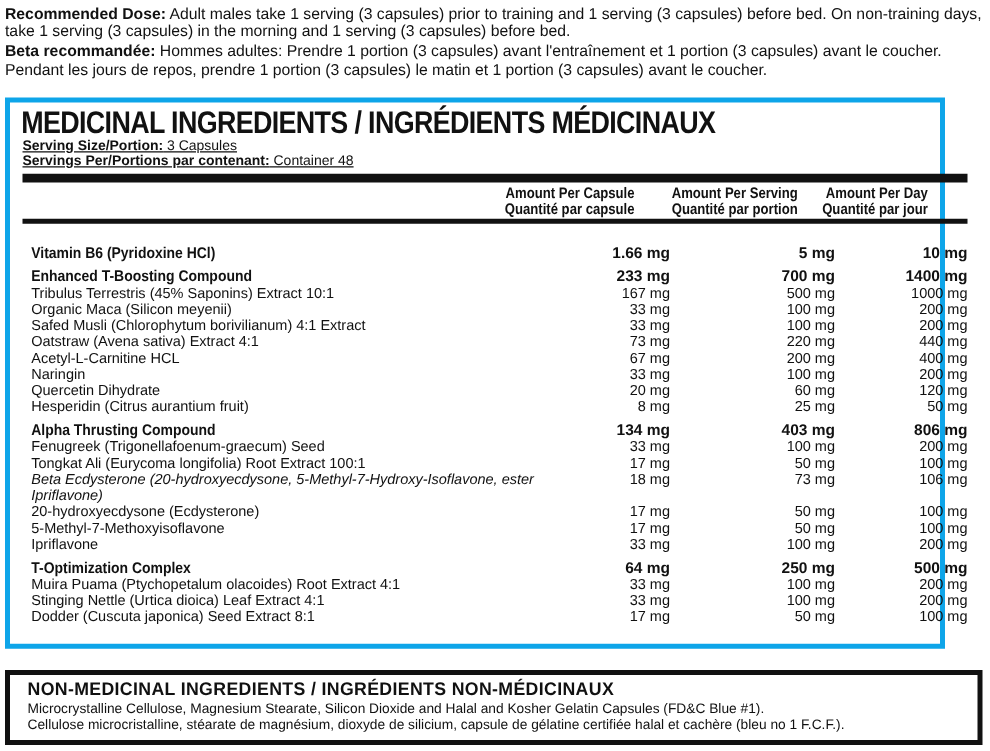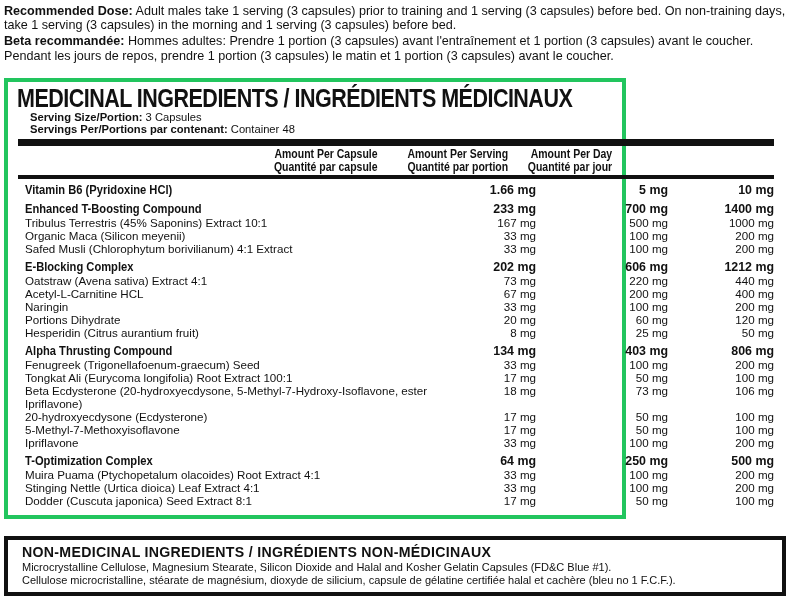--- a/index.html
+++ b/index.html
@@ -3,49 +3,49 @@
 <meta charset="utf-8">
 <style>
   * { box-sizing: border-box; margin: 0; padding: 0; }
   html, body { width: 792px; height: 601px; background: #ffffff; overflow: hidden; }
   body { font-family: "Liberation Sans", sans-serif; color: #111; position: relative; }
 
   .dose { position: absolute; left: 4px; top: 4px; width: 784px; font-size: 12.6px; line-height: 14.2px; letter-spacing: 0; }
   .dose p { margin-bottom: 2px; }
   .dose b { font-weight: bold; }
 
-  .med-box { position: absolute; left: 4px; top: 78px; width: 622px; height: 441px;
-             border: 4px solid #22c55e; }
+  .med-box { position: absolute; left: 4px; top: 78px; width: 752px; height: 441px;
+             border: 4px solid #0ea5e9; }
   .med-title { position: absolute; left: 9px; top: 2px; font-family: "Liberation Sans", sans-serif;
                font-weight: bold; font-size: 25px; letter-spacing: -0.6px; transform: scaleX(0.86);
                transform-origin: left top; white-space: nowrap; }
-  .serving { position: absolute; left: 22px; top: 30px; font-size: 11.2px; line-height: 11.5px; }
+  .serving { position: absolute; left: 10px; top: 30px; font-size: 11.2px; line-height: 11.5px; text-decoration: underline; }
   .serving b { font-weight: bold; }
   .bar { position: absolute; left: 10px; width: 756px; background: #111; }
   .bar.thick { top: 57px; height: 7px; }
   .bar.thin { top: 93px; height: 4px; }
 
   .col-head { position: absolute; top: 66px; font-weight: bold; font-size: 12.2px; line-height: 12.5px;
               text-align: right; transform: scaleX(0.86); transform-origin: right top; white-space: nowrap; }
   .col-head.c1 { right: 244px; }
   .col-head.c2 { right: 114px; }
   .col-head.c3 { right: 10px; }
 
-  .rows { position: absolute; left: 10px; top: 101px; width: 756px; }
+  .rows { position: absolute; left: 10px; top: 113px; width: 756px; }
   .row { position: relative; height: 13px; font-size: 11.6px; line-height: 13px; }
   .row .name { position: absolute; left: 7px; white-space: nowrap; }
   .row .v { position: absolute; text-align: right; white-space: nowrap; }
   .row .v1 { right: 238px; }
   .row .v2 { right: 106px; }
   .row .v3 { right: 0px; }
   .row.group { font-weight: bold; font-size: 12.4px; height: 14px; line-height: 14px; margin-top: 5px; }
   .row.group .name { transform: scaleX(0.9); transform-origin: left center; }
   .row.group.first { margin-top: 0; }
   .row.tall { height: 26px; }
-  .row.tall .name { white-space: normal; width: 430px; line-height: 13px; }
+  .row.tall .name { white-space: normal; width: 430px; line-height: 13px; font-style: italic; }
 
   .nonmed-box { position: absolute; left: 4px; top: 536px; width: 782px; height: 60px;
                 border: 4px solid #111; }
   .nonmed-title { position: absolute; left: 14px; top: 4px; font-weight: bold; font-size: 14.6px;
                   letter-spacing: 0.3px; white-space: nowrap; transform: scaleX(0.97); transform-origin: left top; }
   .nonmed-text { position: absolute; left: 14px; top: 21px; font-size: 11px; line-height: 12.5px; white-space: nowrap; }
 </style>
 </head>
 <body>
 
@@ -101,46 +101,40 @@
         <span class="v v1">33 mg</span>
         <span class="v v2">100 mg</span>
         <span class="v v3">200 mg</span>
       </div>
       <div class="row">
         <span class="name">Safed Musli (Chlorophytum borivilianum) 4:1 Extract</span>
         <span class="v v1">33 mg</span>
         <span class="v v2">100 mg</span>
         <span class="v v3">200 mg</span>
       </div>
-      <div class="row group">
-        <span class="name">E-Blocking Complex</span>
-        <span class="v v1">202 mg</span>
-        <span class="v v2">606 mg</span>
-        <span class="v v3">1212 mg</span>
-      </div>
       <div class="row">
         <span class="name">Oatstraw (Avena sativa) Extract 4:1</span>
         <span class="v v1">73 mg</span>
         <span class="v v2">220 mg</span>
         <span class="v v3">440 mg</span>
       </div>
       <div class="row">
         <span class="name">Acetyl-L-Carnitine HCL</span>
         <span class="v v1">67 mg</span>
         <span class="v v2">200 mg</span>
         <span class="v v3">400 mg</span>
       </div>
       <div class="row">
         <span class="name">Naringin</span>
         <span class="v v1">33 mg</span>
         <span class="v v2">100 mg</span>
         <span class="v v3">200 mg</span>
       </div>
       <div class="row">
-        <span class="name">Portions Dihydrate</span>
+        <span class="name">Quercetin Dihydrate</span>
         <span class="v v1">20 mg</span>
         <span class="v v2">60 mg</span>
         <span class="v v3">120 mg</span>
       </div>
       <div class="row">
         <span class="name">Hesperidin (Citrus aurantium fruit)</span>
         <span class="v v1">8 mg</span>
         <span class="v v2">25 mg</span>
         <span class="v v3">50 mg</span>
       </div>

